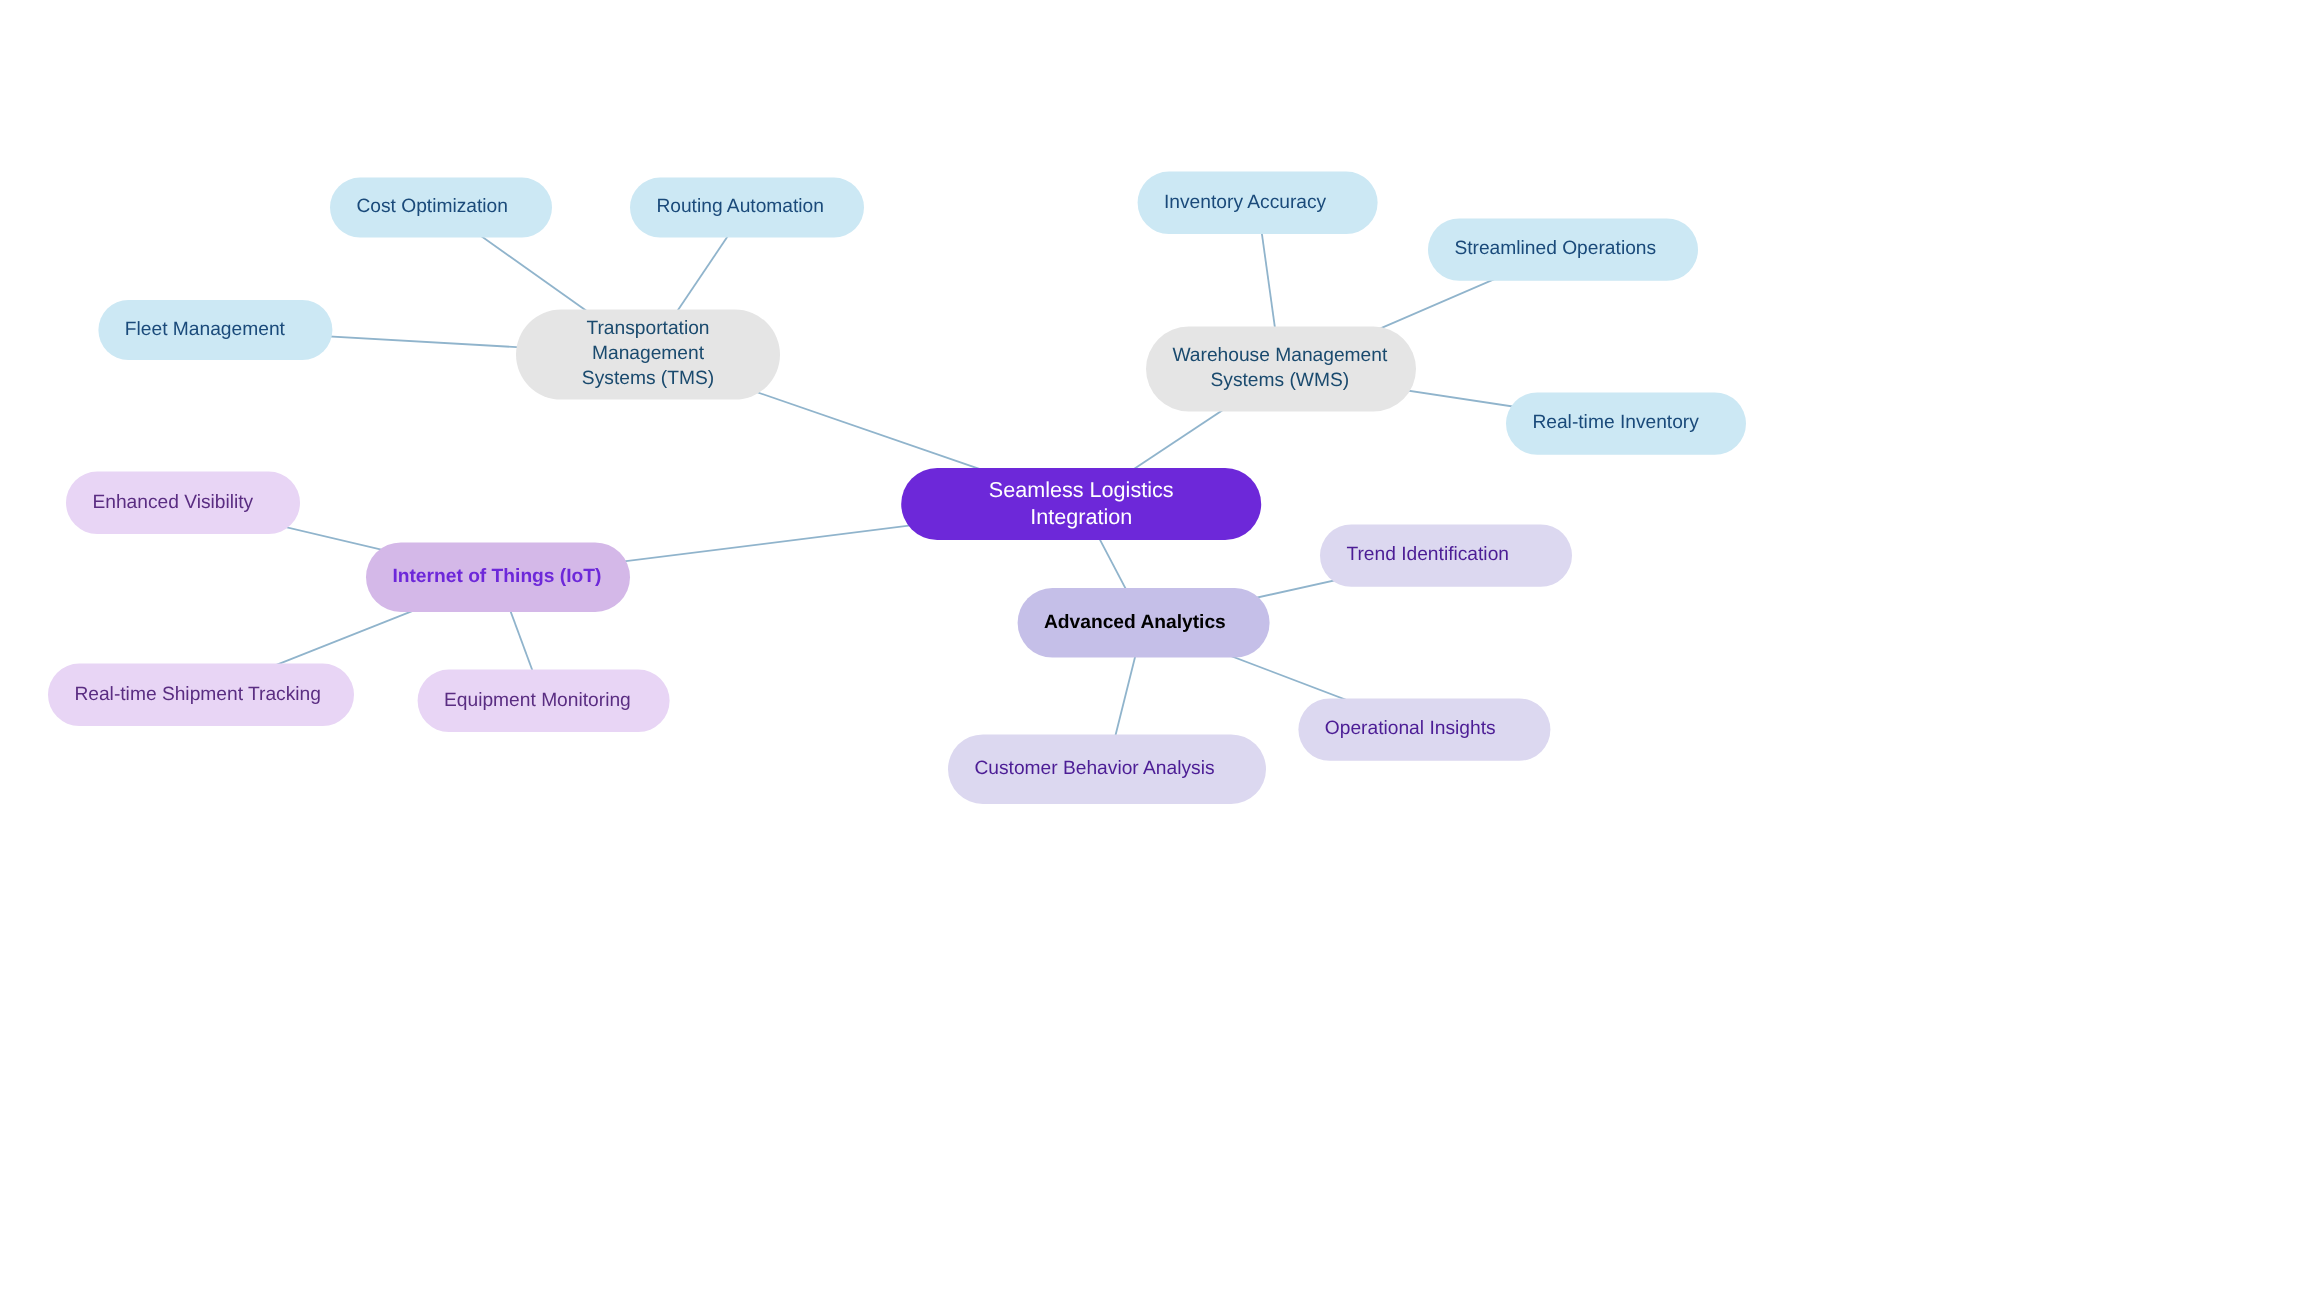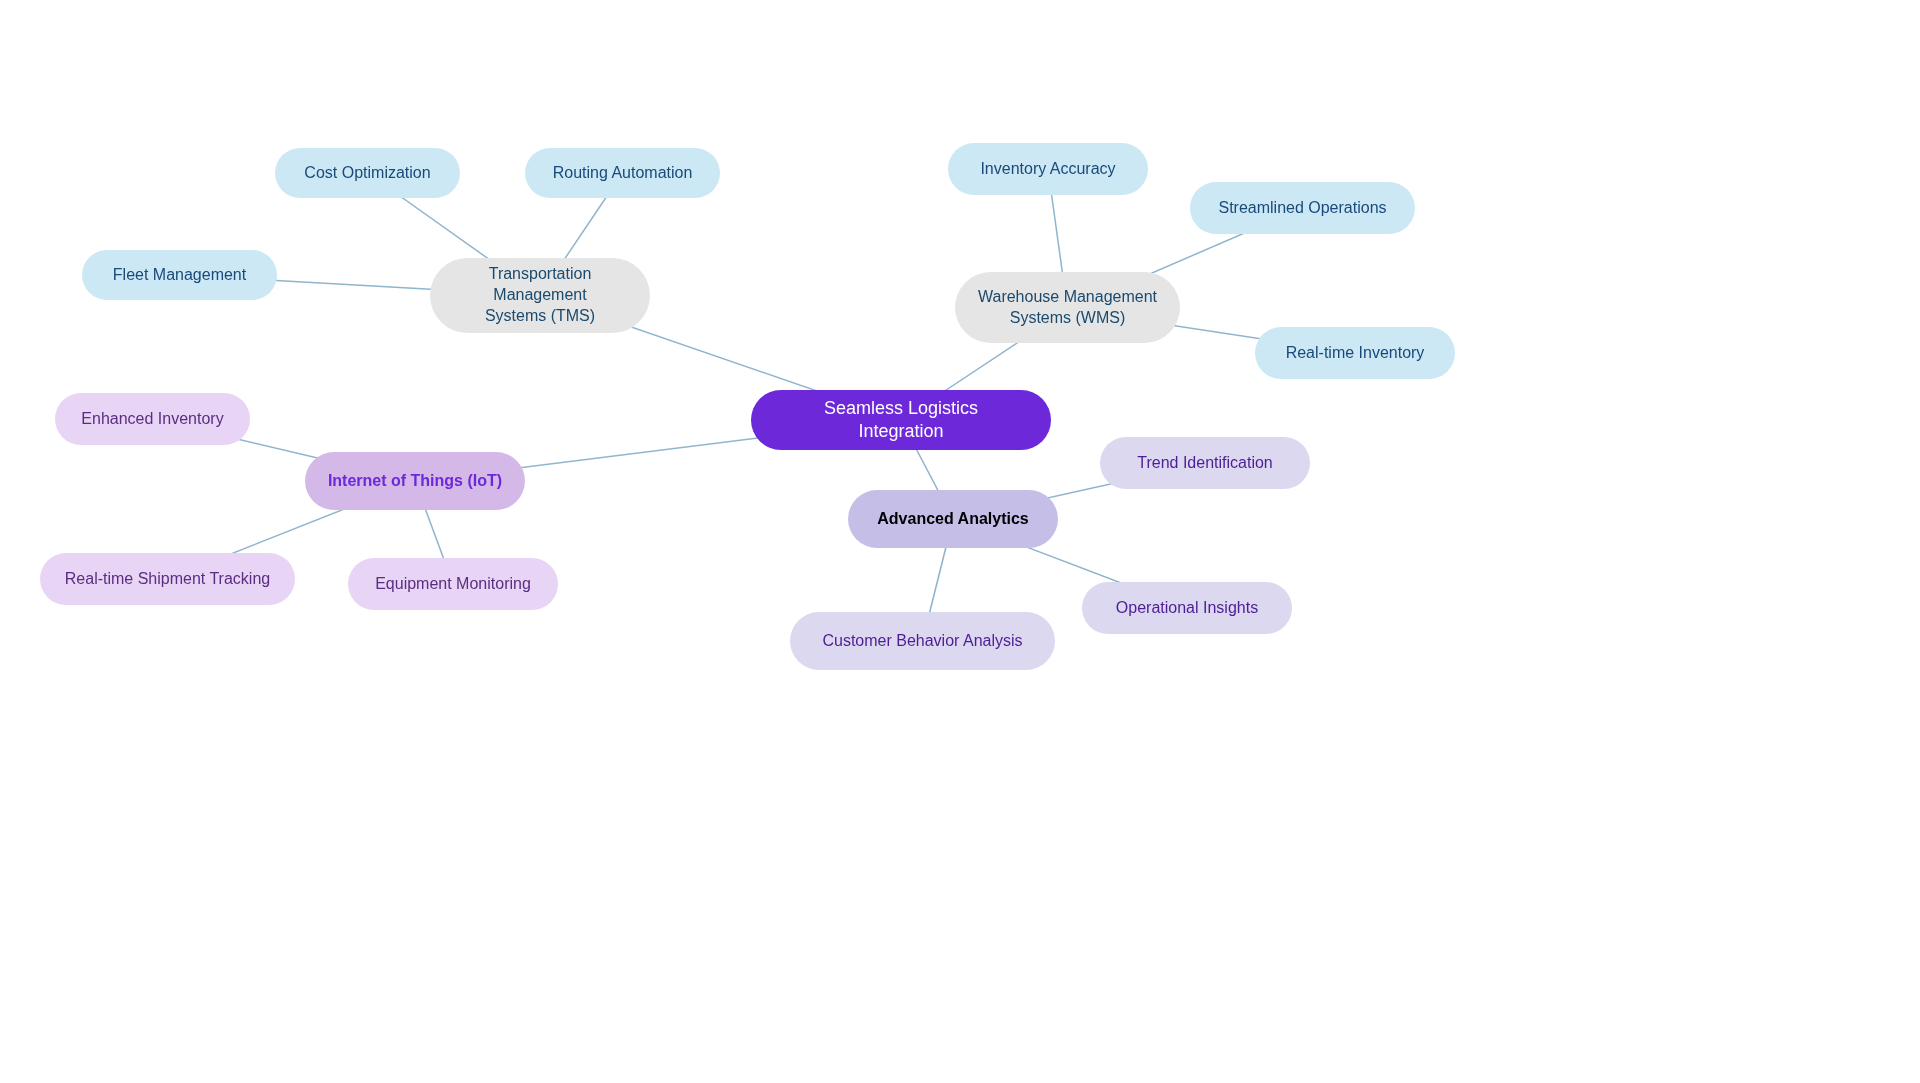--- a/index.html
+++ b/index.html
@@ -16,21 +16,21 @@
       top: 0; left: 0;
       width: 1920px;
       height: 1083px;
       pointer-events: none;
     }
     .node {
       position: absolute;
       border-radius: 40px;
       display: flex;
       align-items: center;
-      justify-content: center;
+      justify-content: flex-start;
       text-align: center;
       padding: 12px 22px;
       font-size: 16px;
       line-height: 1.3;
       cursor: default;
     }
     .node-center {
       background: #6d28d9;
       color: #ffffff;
       font-size: 18px;
@@ -122,21 +122,21 @@
 
 <div class="node node-blue-light" style="left:1255px; top:327px; width:200px; height:52px;">
   <span>Real-time Inventory</span>
 </div>
 
 <div class="node node-purple-mid" style="left:305px; top:452px; width:220px; height:58px;">
   <span>Internet of Things (IoT)</span>
 </div>
 
 <div class="node node-purple-light" style="left:55px; top:393px; width:195px; height:52px;">
-  <span>Enhanced Inventory</span>
+  <span>Enhanced Visibility</span>
 </div>
 
 <div class="node node-purple-light" style="left:40px; top:553px; width:255px; height:52px;">
   <span>Real-time Shipment Tracking</span>
 </div>
 
 <div class="node node-purple-light" style="left:348px; top:558px; width:210px; height:52px;">
   <span>Equipment Monitoring</span>
 </div>
 

